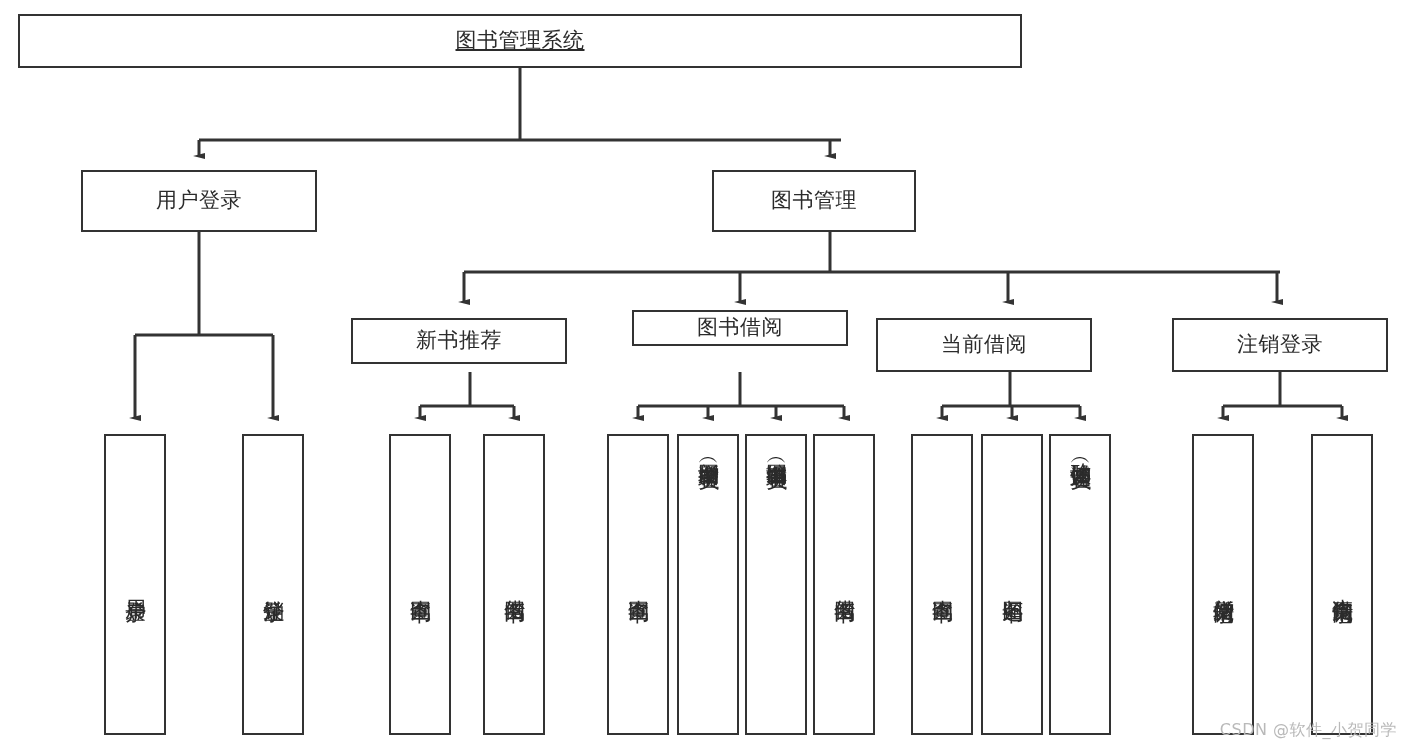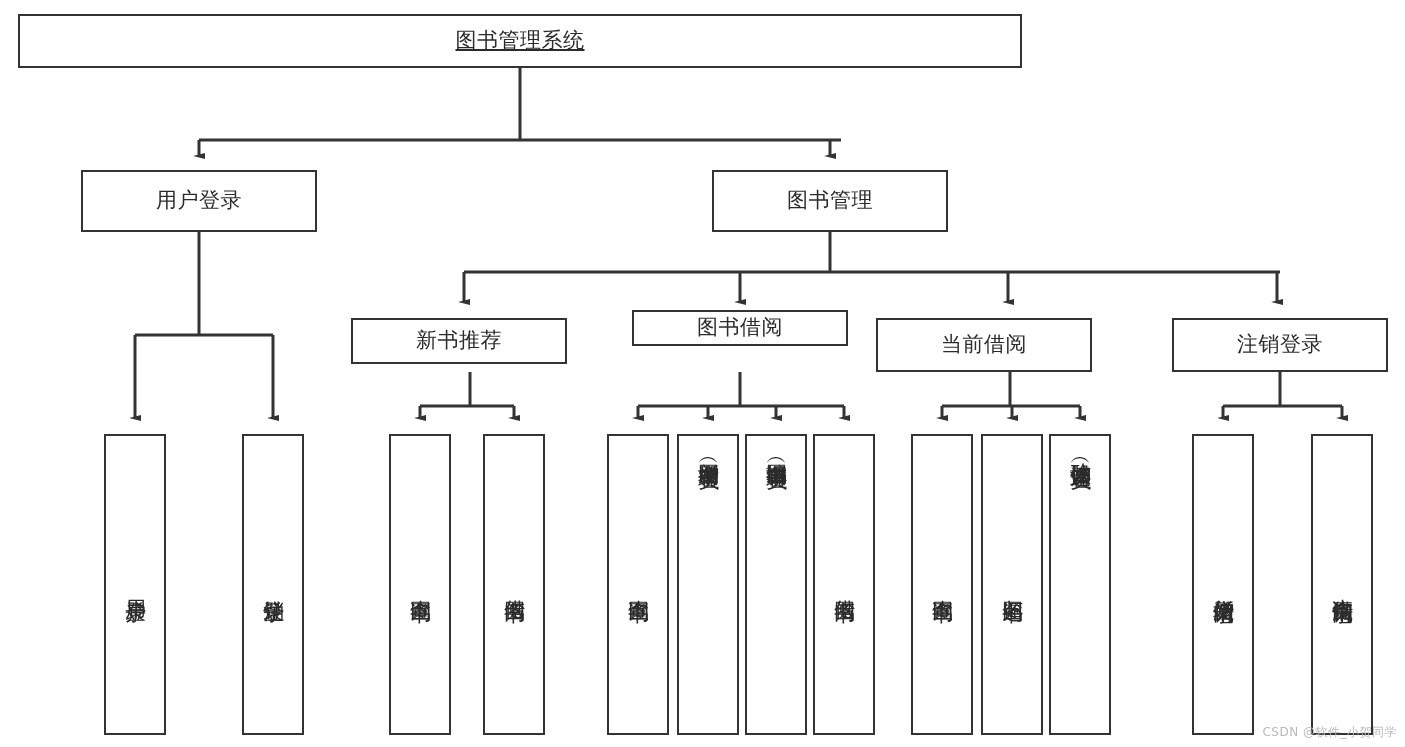--- a/index.html
+++ b/index.html
@@ -56,21 +56,21 @@
     padding-top: 10px;
   }
   .leaf-box.mid {
     align-items: center;
     padding-top: 0;
   }
   .watermark {
     position: absolute;
     right: 8px;
     bottom: 6px;
-    font-size: 12px;
+    font-size: 16px;
     color: #b9b9b9;
     letter-spacing: 0.5px;
     white-space: nowrap;
     font-family: "DejaVu Sans", "Liberation Sans", sans-serif;
   }
 </style>
 </head>
 <body>
 
 <div id="diagram-root">
@@ -130,21 +130,21 @@
     </g>
   </svg>
 
   <div class="node-box" style="left:18px; top:14px; width:1004px; height:54px;text-decoration:underline;">
     <span class="node-label-h">图书管理系统</span>
   </div>
 
   <div class="node-box" style="left:81px; top:170px; width:236px; height:62px;">
     <span class="node-label-h">用户登录</span>
   </div>
-  <div class="node-box" style="left:712px; top:170px; width:236px; height:62px;">
+  <div class="node-box" style="left:712px; top:170px; width:204px; height:62px;">
     <span class="node-label-h">图书管理</span>
   </div>
 
   <div class="node-box" style="left:351px; top:318px; width:216px; height:46px;">
     <span class="node-label-h">新书推荐</span>
   </div>
   <div class="node-box" style="left:632px; top:310px; width:216px; height:36px;">
     <span class="node-label-h">图书借阅</span>
   </div>
   <div class="node-box" style="left:876px; top:318px; width:216px; height:54px;">

